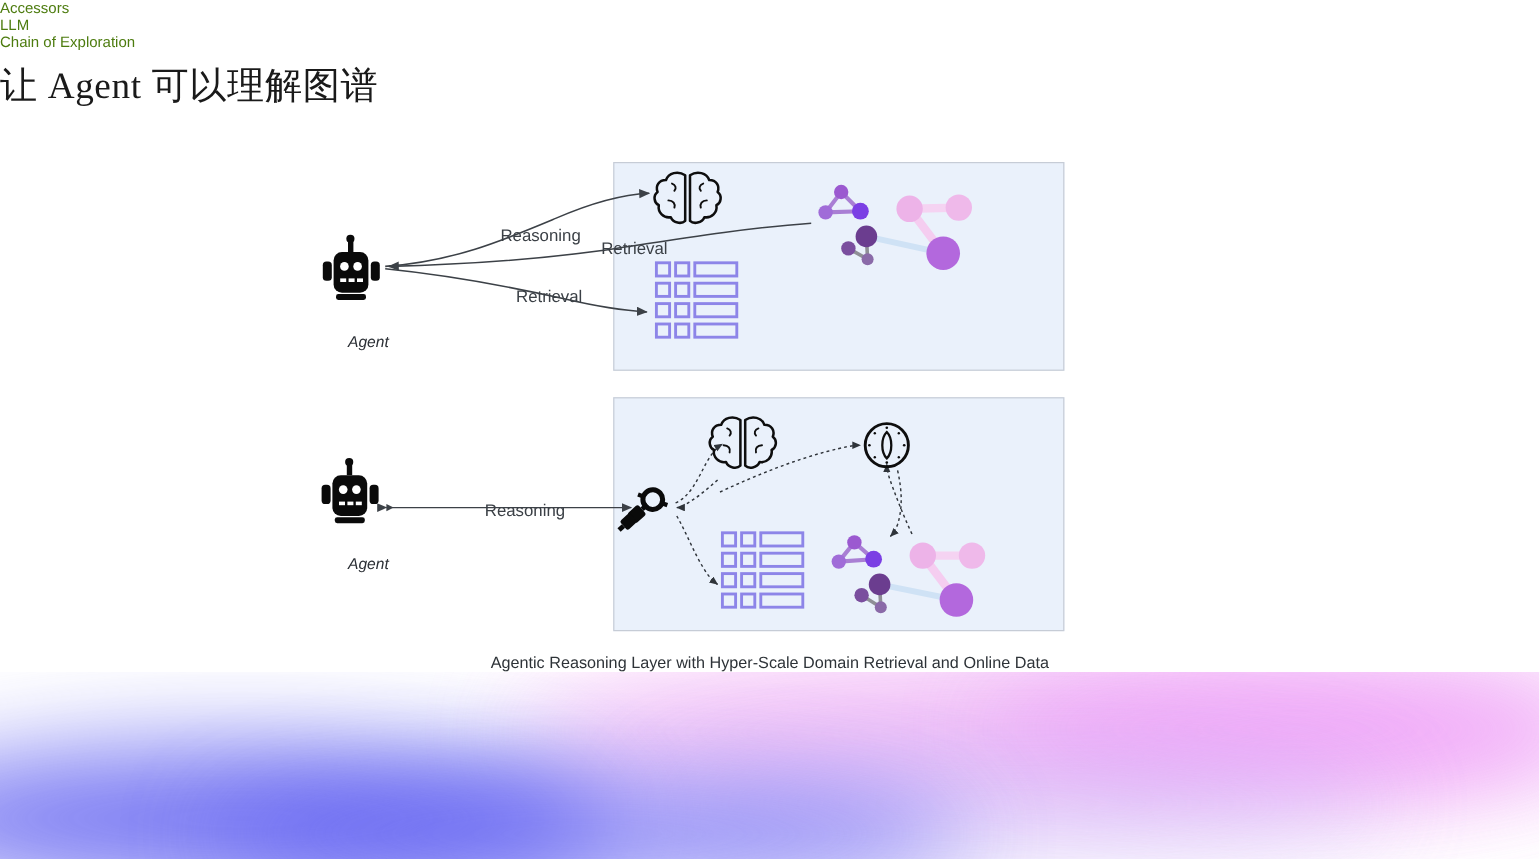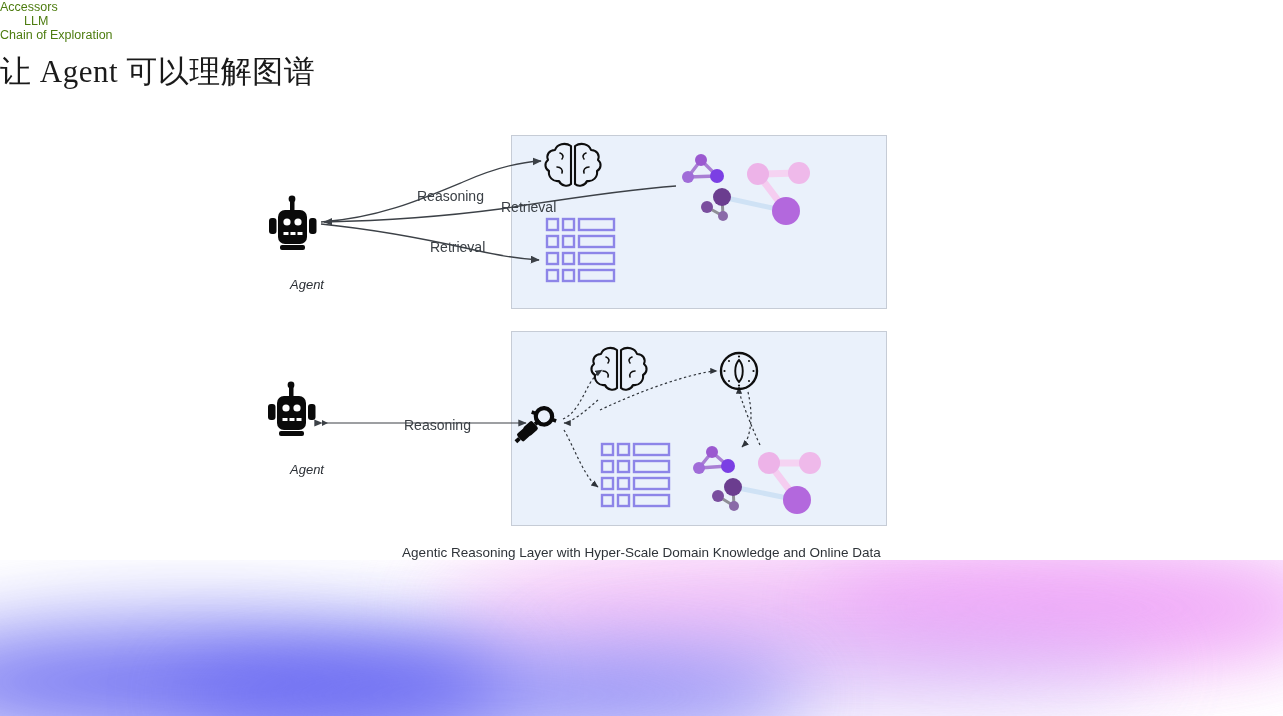--- a/index.html
+++ b/index.html
@@ -326,24 +326,24 @@
   </svg>
 
   <div class="lbl" style="left:417px; top:188px;">Reasoning</div>
   <div class="lbl" style="left:501px; top:199px;">Retrieval</div>
   <div class="lbl" style="left:430px; top:239px;">Retrieval</div>
   <div class="lbl-agent" style="left:290px; top:277px;">Agent</div>
 
   <div class="lbl" style="left:404px; top:417px;">Reasoning</div>
   <div class="lbl-agent" style="left:290px; top:462px;">Agent</div>
   <div class="lbl-med" style="left:513px; top:453px;">Accessors</div>
-  <div class="lbl-med" style="left:607px; top:403px;padding-left:24px;">LLM</div>
+  <div class="lbl-med" style="left:607px; top:403px;">LLM</div>
   <div class="lbl-med" style="left:686px; top:403px;">Chain of Exploration</div>
 
-  <div class="caption">Agentic Reasoning Layer with Hyper-Scale Domain Knowledge and Online Data</div>
+  <div class="caption">Agentic Reasoning Layer with Hyper-Scale Domain Retrieval and Online Data</div>
 
   <div class="deco-wrap">
     <div class="blob-pink"></div>
     <div class="blob-pink2"></div>
     <div class="blob-lav"></div>
     <div class="blob-blue"></div>
     <div class="blob-blue2"></div>
   </div>
 
 </div>

